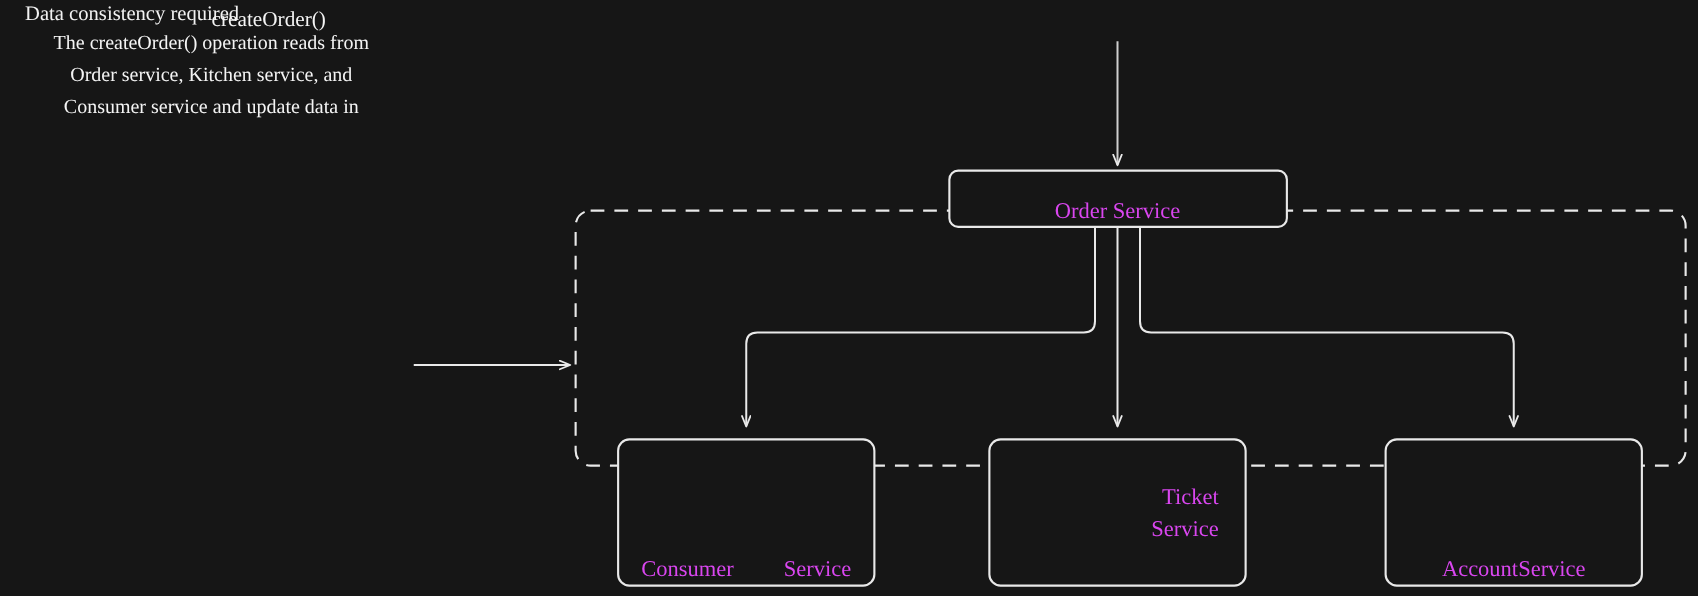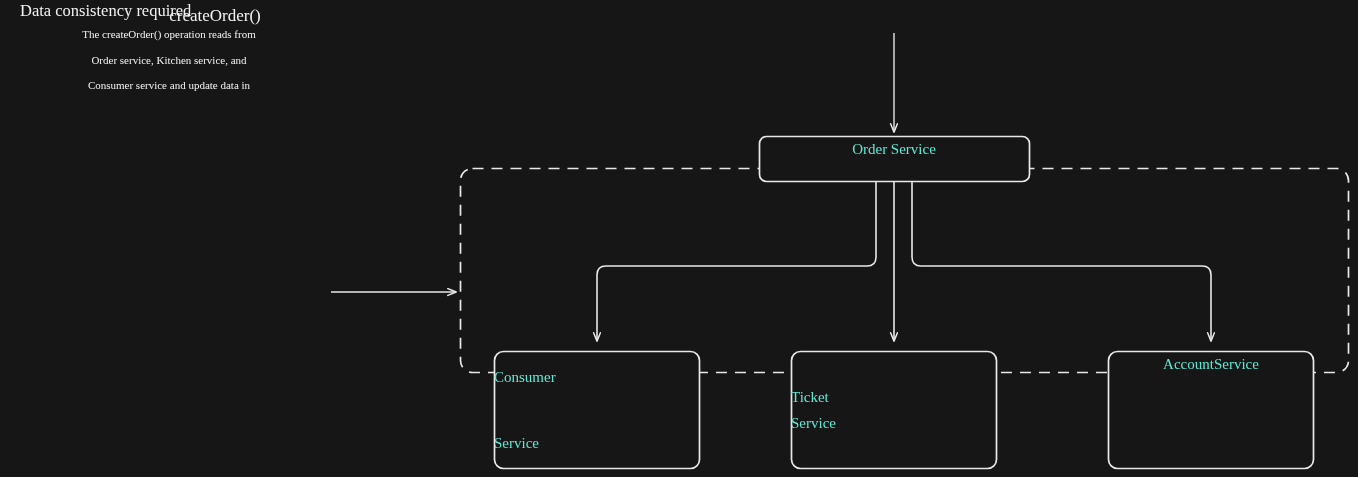--- a/index.html
+++ b/index.html
@@ -15,31 +15,31 @@
 
   
   .call-label{
     left:0;top:5px;width:1358px;text-align:center;
     transform:translateX(-464px);
     font-size:17px;line-height:22px;
   }
 
   
   .node-text{
-    position:absolute;display:flex;align-items:flex-start;justify-content:center;
-    text-align:center;font-size:15px;line-height:26px;color:#5eead4;
+    position:absolute;display:flex;align-items:flex-end;justify-content:center;
+    text-align:center;font-size:18px;line-height:26px;color:#d946ef;
   }
 
   .group-label{
     left:478px;top:178px;font-size:16.5px;line-height:22px;padding-left:20px;
   }
 
   .annotation{
     left:0px;top:240px;width:338px;text-align:center;
-    font-size:11px;line-height:25.5px;color:#f4f4f4;
+    font-size:16px;line-height:25.5px;color:#f4f4f4;
   }
 </style>
 </head>
 <body>
 
 <div id="canvas">
 
   <svg class="lyr" viewBox="0 0 1358 477">
     <defs>
       <marker id="ah" markerWidth="12" markerHeight="12" refX="9.2" refY="4" orient="auto" markerUnits="userSpaceOnUse">
@@ -73,21 +73,21 @@
   <div class="annotation">
     <div>The createOrder() operation reads from</div>
     <div>Order service, Kitchen service, and</div>
     <div>Consumer service and update data in</div>
   </div>
 
   <div class="node-text" style="left:759px;top:136px;width:270px;height:45px;">
     <span>Order Service</span>
   </div>
 
-  <div class="node-text" style="left:494px;top:351px;width:206px;height:117px;flex-direction:column;gap:40px;">
+  <div class="node-text" style="left:494px;top:351px;width:206px;height:117px;gap:40px;">
     <span>Consumer</span>
     <span>Service</span>
   </div>
 
   <div class="node-text" style="left:791px;top:351px;width:184px;height:117px;flex-direction:column;">
     <span>Ticket</span>
     <span>Service</span>
   </div>
 
   <div class="node-text" style="left:1108px;top:351px;width:206px;height:117px;flex-direction:row;">

